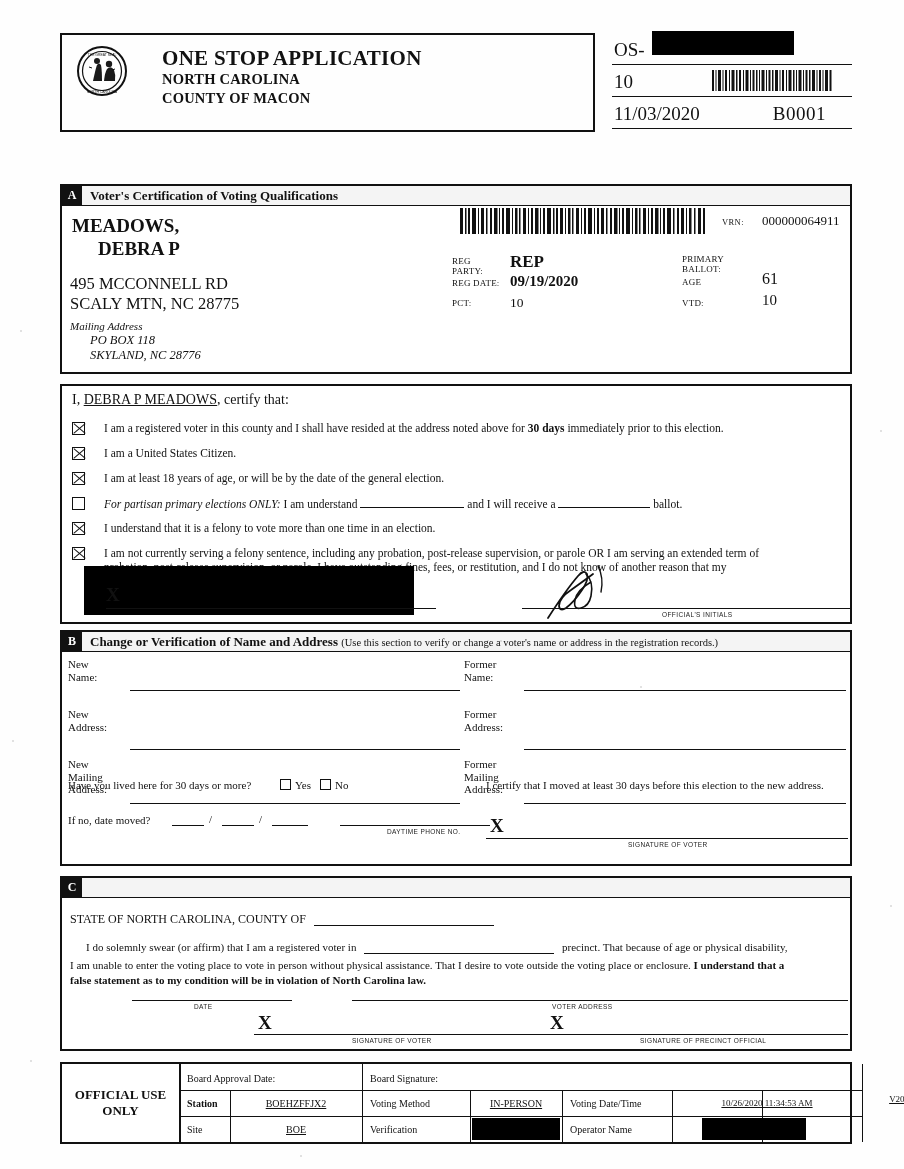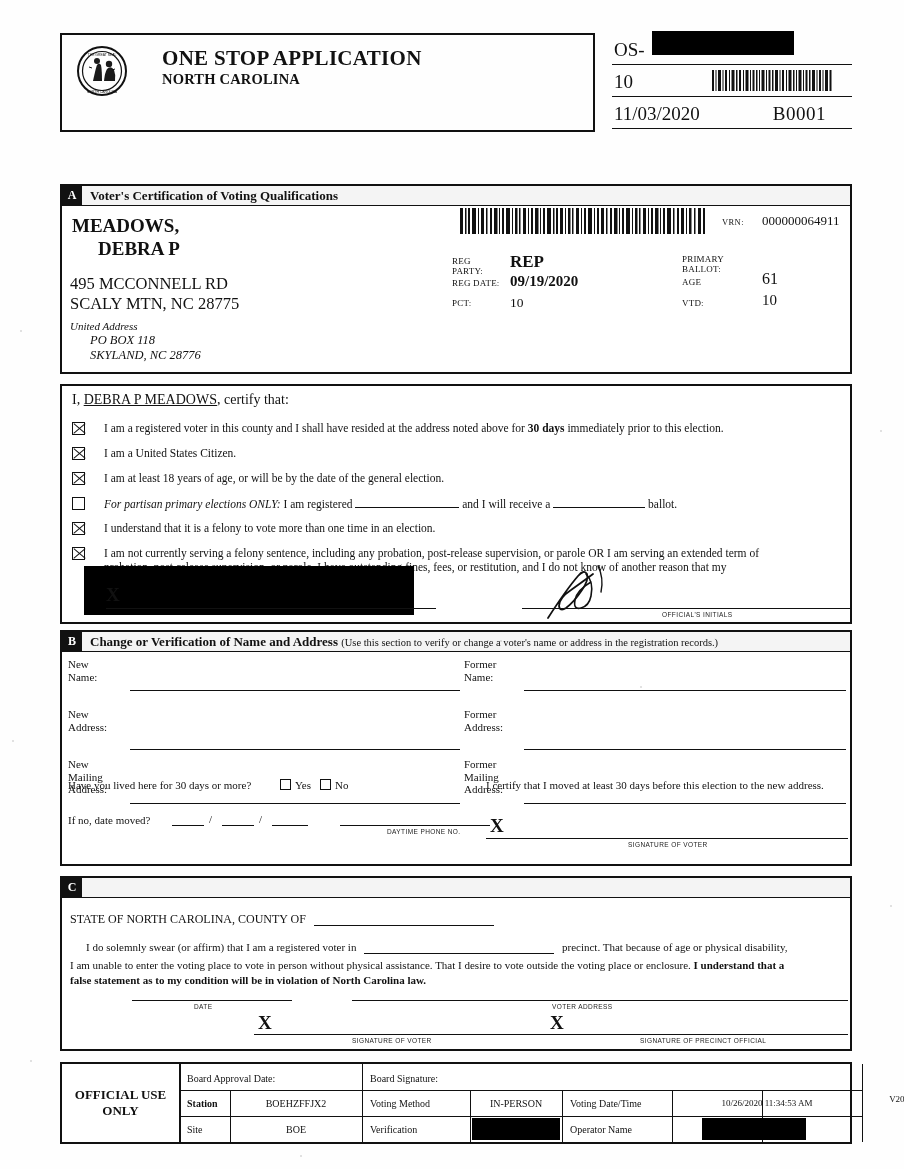--- a/index.html
+++ b/index.html
@@ -308,21 +308,21 @@
     box-sizing: border-box;
   }
   .ou-cell {
     position: absolute;
     font-size: 10px;
     box-sizing: border-box;
     display: flex;
     align-items: center;
     padding-left: 5px;
   }
-  .ou-cell.ctr { justify-content: center; padding-left: 0; }
+  .ou-cell.ctr { justify-content: center; padding-left: 0; text-decoration: underline; }
   .vline { position: absolute; width: 1.4px; background: #111; }
   .hline { position: absolute; height: 1.4px; background: #111; }
 </style>
 </head>
 <body>
 
 <div class="page">
 
   <div class="hdr">
     <div class="seal">
@@ -334,20 +334,21 @@
         <circle cx="21" cy="16" r="3" fill="#1a1a1a"></circle>
         <circle cx="33" cy="19" r="3.2" fill="#1a1a1a"></circle>
         <path d="M13 22 l3 1 M39 24 l-3 1" stroke="#111" stroke-width="1"></path>
         <text x="26" y="10.5" font-size="3.4" text-anchor="middle" fill="#111" font-family="Liberation Sans, sans-serif">THE GREAT SEAL</text>
         <text x="26" y="47.5" font-size="3.4" text-anchor="middle" fill="#111" font-family="Liberation Sans, sans-serif">NORTH CAROLINA</text>
       </svg>
     </div>
     <div class="hdr-titles">
       <div class="t-main">ONE STOP APPLICATION</div>
       <div class="t-sub">NORTH CAROLINA</div>
+      <div class="t-sub">COUNTY OF MACON</div>
     </div>
   </div>
 
   <div class="osblock">
     <div class="osrow">
       <span class="lbl">OS-</span>
       <span class="redact osredact"></span>
     </div>
     <div class="osrow">
       <span class="lbl">10</span>
@@ -410,21 +411,21 @@
     <div class="voter-name">
       <span>MEADOWS,</span>
       <span class="ln2">DEBRA P</span>
     </div>
 
     <div class="voter-addr">
       <div>495 MCCONNELL RD</div>
       <div>SCALY MTN, NC 28775</div>
     </div>
 
-    <div class="mail-lbl">United Address</div>
+    <div class="mail-lbl">Mailing Address</div>
     <div class="mail-addr">
       <div>PO BOX 118</div>
       <div>SKYLAND, NC 28776</div>
     </div>
 
     <div class="bc2">
       <svg width="248" height="26" viewBox="0 0 248 26">
         <g fill="#111">
           <rect x="0" y="0" width="3" height="26"></rect>
             <rect x="5" y="0" width="1.5" height="26"></rect>
@@ -526,21 +527,21 @@
       <span class="ctext">I am a United States Citizen.</span>
     </div>
 
     <div class="cline" style="top:86px;">
       <span class="cbox checked"></span>
       <span class="ctext">I am at least 18 years of age, or will be by the date of the general election.</span>
     </div>
 
     <div class="cline" style="top:111px;">
       <span class="cbox"></span>
-      <span class="ctext"><i>For partisan primary elections ONLY:</i><span> I am registered </span><span class="blank-ul" style="width:104px;"></span><span> and I will receive a </span><span class="blank-ul" style="width:92px;"></span><span> ballot.</span></span>
+      <span class="ctext"><i>For partisan primary elections ONLY:</i><span> I am understand </span><span class="blank-ul" style="width:104px;"></span><span> and I will receive a </span><span class="blank-ul" style="width:92px;"></span><span> ballot.</span></span>
     </div>
 
     <div class="cline" style="top:136px;">
       <span class="cbox checked"></span>
       <span class="ctext">I understand that it is a felony to vote more than one time in an election.</span>
     </div>
 
     <div class="cline" style="top:161px;">
       <span class="cbox checked"></span>
       <span class="ctext">

